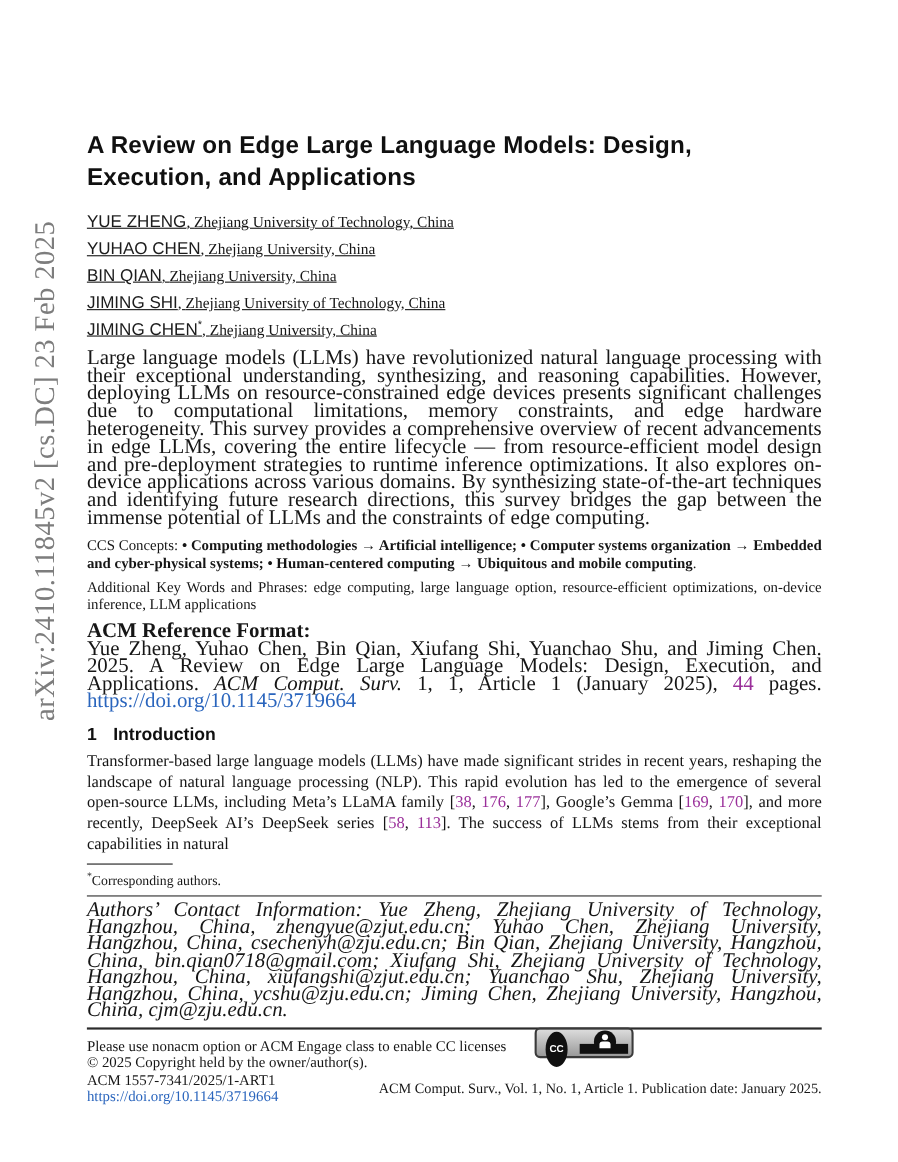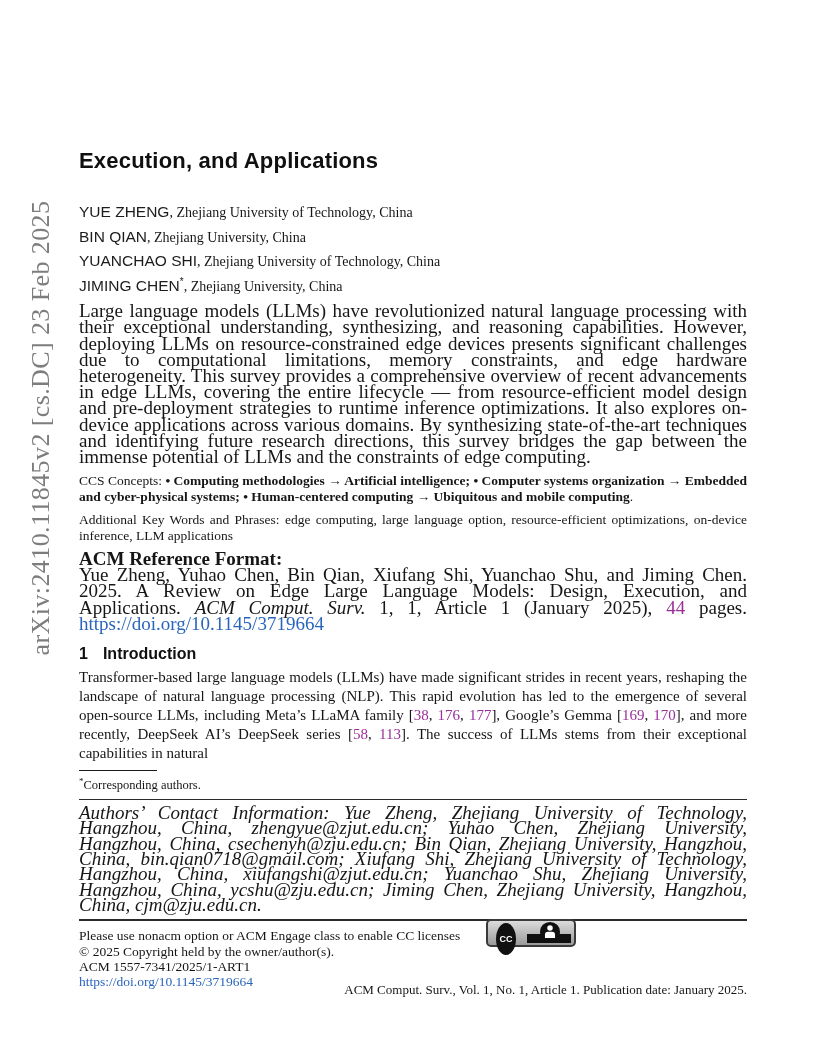--- a/index.html
+++ b/index.html
@@ -32,21 +32,21 @@
   .title {
     margin-top:117px;
     font-family:"Liberation Sans",sans-serif;
     font-weight:bold;
     font-size:22px;
     line-height:29px;
     color:#101010;
     letter-spacing:0.2px;
   }
 
-  .authors { margin-top:23px; }
+  .authors { margin-top:13px;text-decoration:underline; }
   .author-row { line-height:19.2px; white-space:nowrap; }
   .author-name {
     font-family:"Liberation Sans",sans-serif;
     font-size:15.5px; color:#1c1c1c;
   }
   .author-sup { font-family:"Liberation Sans",sans-serif; font-size:10px; vertical-align:super; }
   .author-aff { font-size:14px; }
 
   .para { text-align:justify; }
   .abstract { margin-top:7px; font-size:19px; line-height:16.2px; }
@@ -132,33 +132,36 @@
   }
 </style>
 </head>
 <body>
 
 <div class="arxiv-banner">arXiv:2410.11845v2  [cs.DC]  23 Feb 2025</div>
 
 <div class="page">
 
   <div class="title">
-    <br>
+    <span>A Review on Edge Large Language Models: Design,</span><br>
     <span>Execution, and Applications</span>
   </div>
 
   <div class="authors">
     <div class="author-row">
       <span class="author-name">YUE ZHENG</span><span class="author-sup"></span><span class="author-aff">, </span><span class="author-aff">Zhejiang University of Technology, China</span>
     </div>
     <div class="author-row">
+      <span class="author-name">YUHAO CHEN</span><span class="author-sup"></span><span class="author-aff">, </span><span class="author-aff">Zhejiang University, China</span>
+    </div>
+    <div class="author-row">
       <span class="author-name">BIN QIAN</span><span class="author-sup"></span><span class="author-aff">, </span><span class="author-aff">Zhejiang University, China</span>
     </div>
     <div class="author-row">
-      <span class="author-name">YUANCHAO SHI</span><span class="author-sup"></span><span class="author-aff">, </span><span class="author-aff">Zhejiang University of Technology, China</span>
+      <span class="author-name">JIMING SHI</span><span class="author-sup"></span><span class="author-aff">, </span><span class="author-aff">Zhejiang University of Technology, China</span>
     </div>
     <div class="author-row">
       <span class="author-name">JIMING CHEN</span><span class="author-sup">*</span><span class="author-aff">, </span><span class="author-aff">Zhejiang University, China</span>
     </div>
   </div>
 
   <div class="para abstract">Large language models (LLMs) have revolutionized natural language processing with their exceptional understanding, synthesizing, and reasoning capabilities. However, deploying LLMs on resource-constrained edge devices presents significant challenges due to computational limitations, memory constraints, and edge hardware heterogeneity. This survey provides a comprehensive overview of recent advancements in edge LLMs, covering the entire lifecycle — from resource-efficient model design and pre-deployment strategies to runtime inference optimizations. It also explores on-device applications across various domains. By synthesizing state-of-the-art techniques and identifying future research directions, this survey bridges the gap between the immense potential of LLMs and the constraints of edge computing.</div>
 
   <div class="para ccs">
     <span>CCS Concepts: </span><b>• Computing methodologies → Artificial intelligence; </b><b>• Computer systems organization → Embedded and cyber-physical systems; </b><b>• Human-centered computing → Ubiquitous and mobile computing</b><span>.</span>

